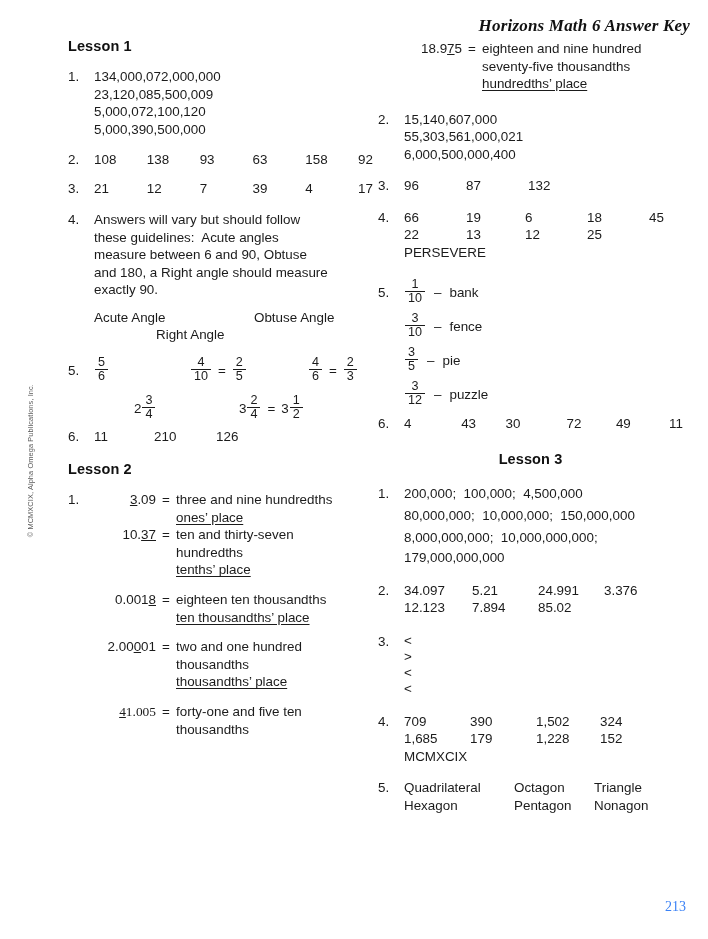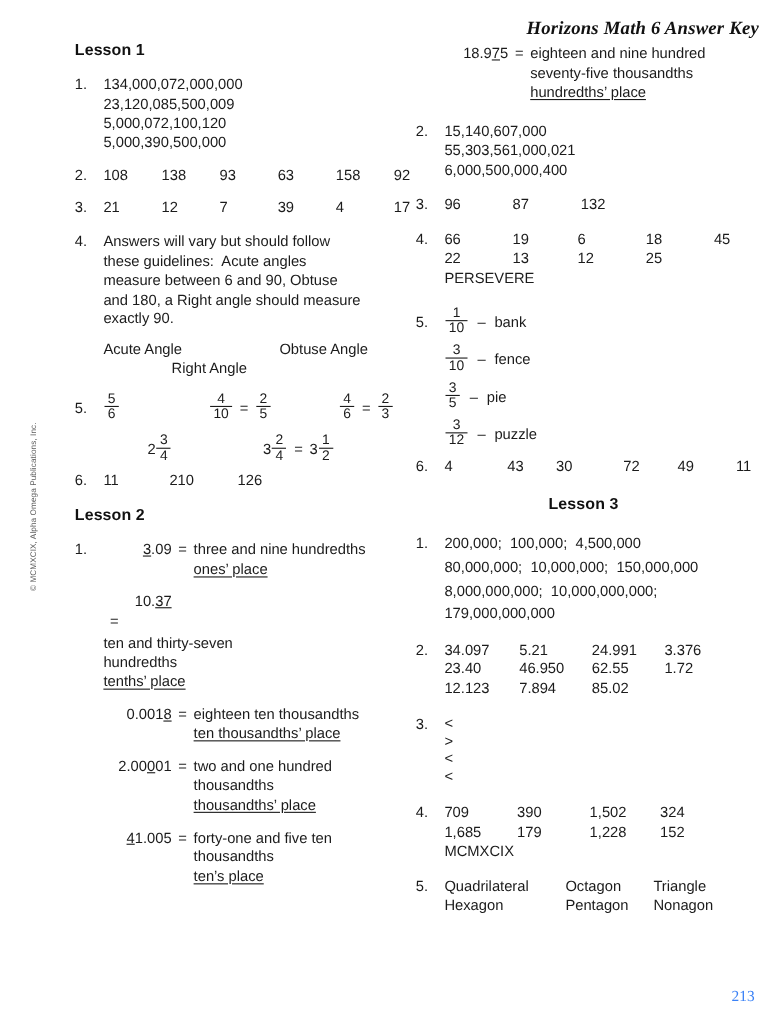--- a/index.html
+++ b/index.html
@@ -307,21 +307,21 @@
 
       <div class="pv-row">
         <span class="pv-dec" style="width:62px;"><span></span><span class="udig">3</span><span>.09</span></span>
         <span class="pv-eq">=</span>
         <span class="pv-words">
           <span class="line">three and nine hundredths</span>
           <span class="line u">ones’ place</span>
         </span>
       </div>
 
-      <div class="pv-row" style="margin-top:12px;flex-direction:column;">
+      <div class="pv-row" style="">
         <span class="pv-dec" style="width:62px;"><span>10.</span><span class="udig">37</span><span></span></span>
         <span class="pv-eq">=</span>
         <span class="pv-words">
           <span class="line">ten and thirty-seven</span>
           <span class="line">hundredths</span>
           <span class="line u">tenths’ place</span>
         </span>
       </div>
 
       <div class="pv-row" style="margin-top:12px;">
@@ -337,26 +337,25 @@
         <span class="pv-dec" style="width:62px;"><span>2.00</span><span class="udig">0</span><span>01</span></span>
         <span class="pv-eq">=</span>
         <span class="pv-words">
           <span class="line">two and one hundred</span>
           <span class="line">thousandths</span>
           <span class="line u">thousandths’ place</span>
         </span>
       </div>
 
       <div class="pv-row" style="margin-top:12px;">
-        <span class="pv-dec" style="width:62px;"><span></span><span class="udig">4</span><span>1.005</span></span>
+        <span class="pv-dec" style="width:62px;font-family:Liberation Serif, serif;"><span></span><span class="udig">4</span><span>1.005</span></span>
         <span class="pv-eq">=</span>
         <span class="pv-words">
           <span class="line">forty-one and five ten</span>
           <span class="line">thousandths</span>
-          <span class="line u">ten’s place</span>
         </span>
       </div>
     </div>
 
   </div>
 
   <div class="col col-right">
 
     <div class="pv" style="margin-bottom:18px;">
       <div class="pv-row">
@@ -468,26 +467,20 @@
 
     <div class="item" style="margin-bottom:16px;">
       <span class="num">2.</span>
       <span class="row">
         <span style="width:68px;">34.097</span>
         <span style="width:66px;">5.21</span>
         <span style="width:66px;">24.991</span>
         <span>3.376</span>
       </span>
       <span class="row">
-        <span style="width:68px;">23.40</span>
-        <span style="width:66px;">46.950</span>
-        <span style="width:66px;">62.55</span>
-        <span>1.72</span>
-      </span>
-      <span class="row">
         <span style="width:68px;">12.123</span>
         <span style="width:66px;">7.894</span>
         <span>85.02</span>
       </span>
     </div>
 
     <div class="item" style="margin-bottom:16px;">
       <span class="num">3.</span>
       <span class="lt">&lt;</span>
       <span class="lt">&gt;</span>

